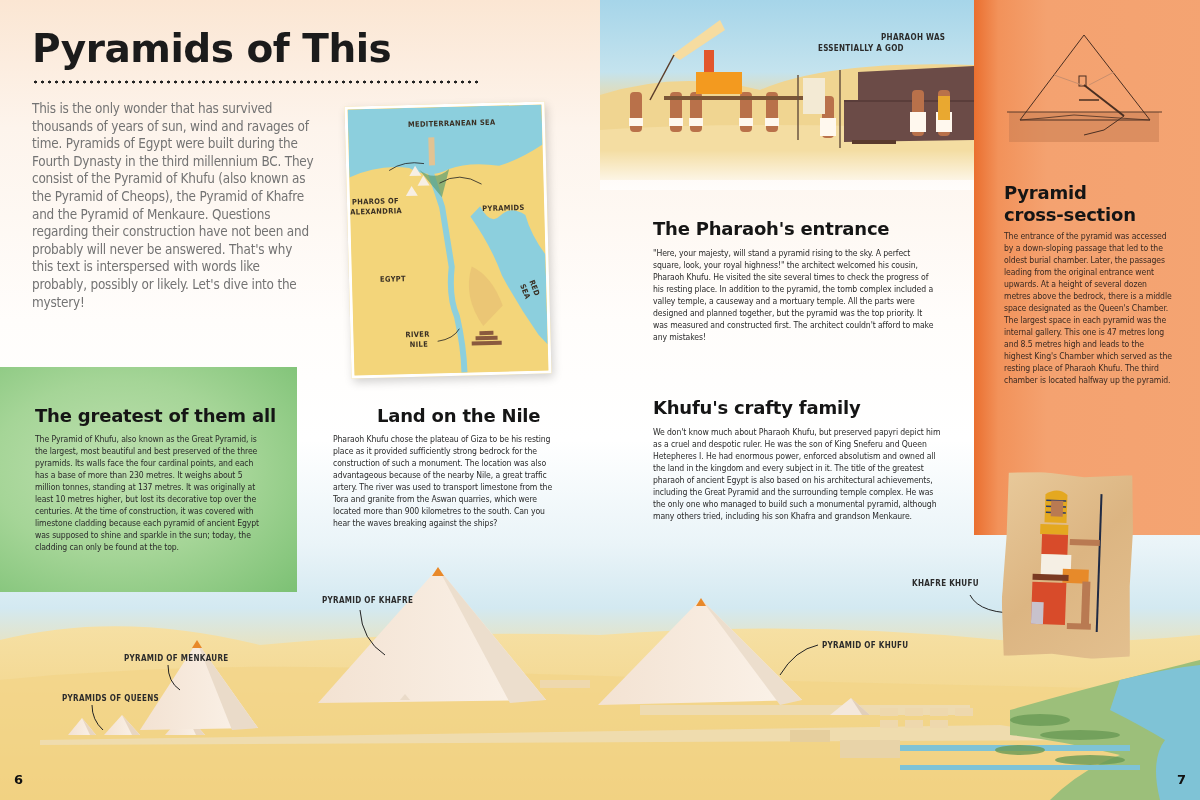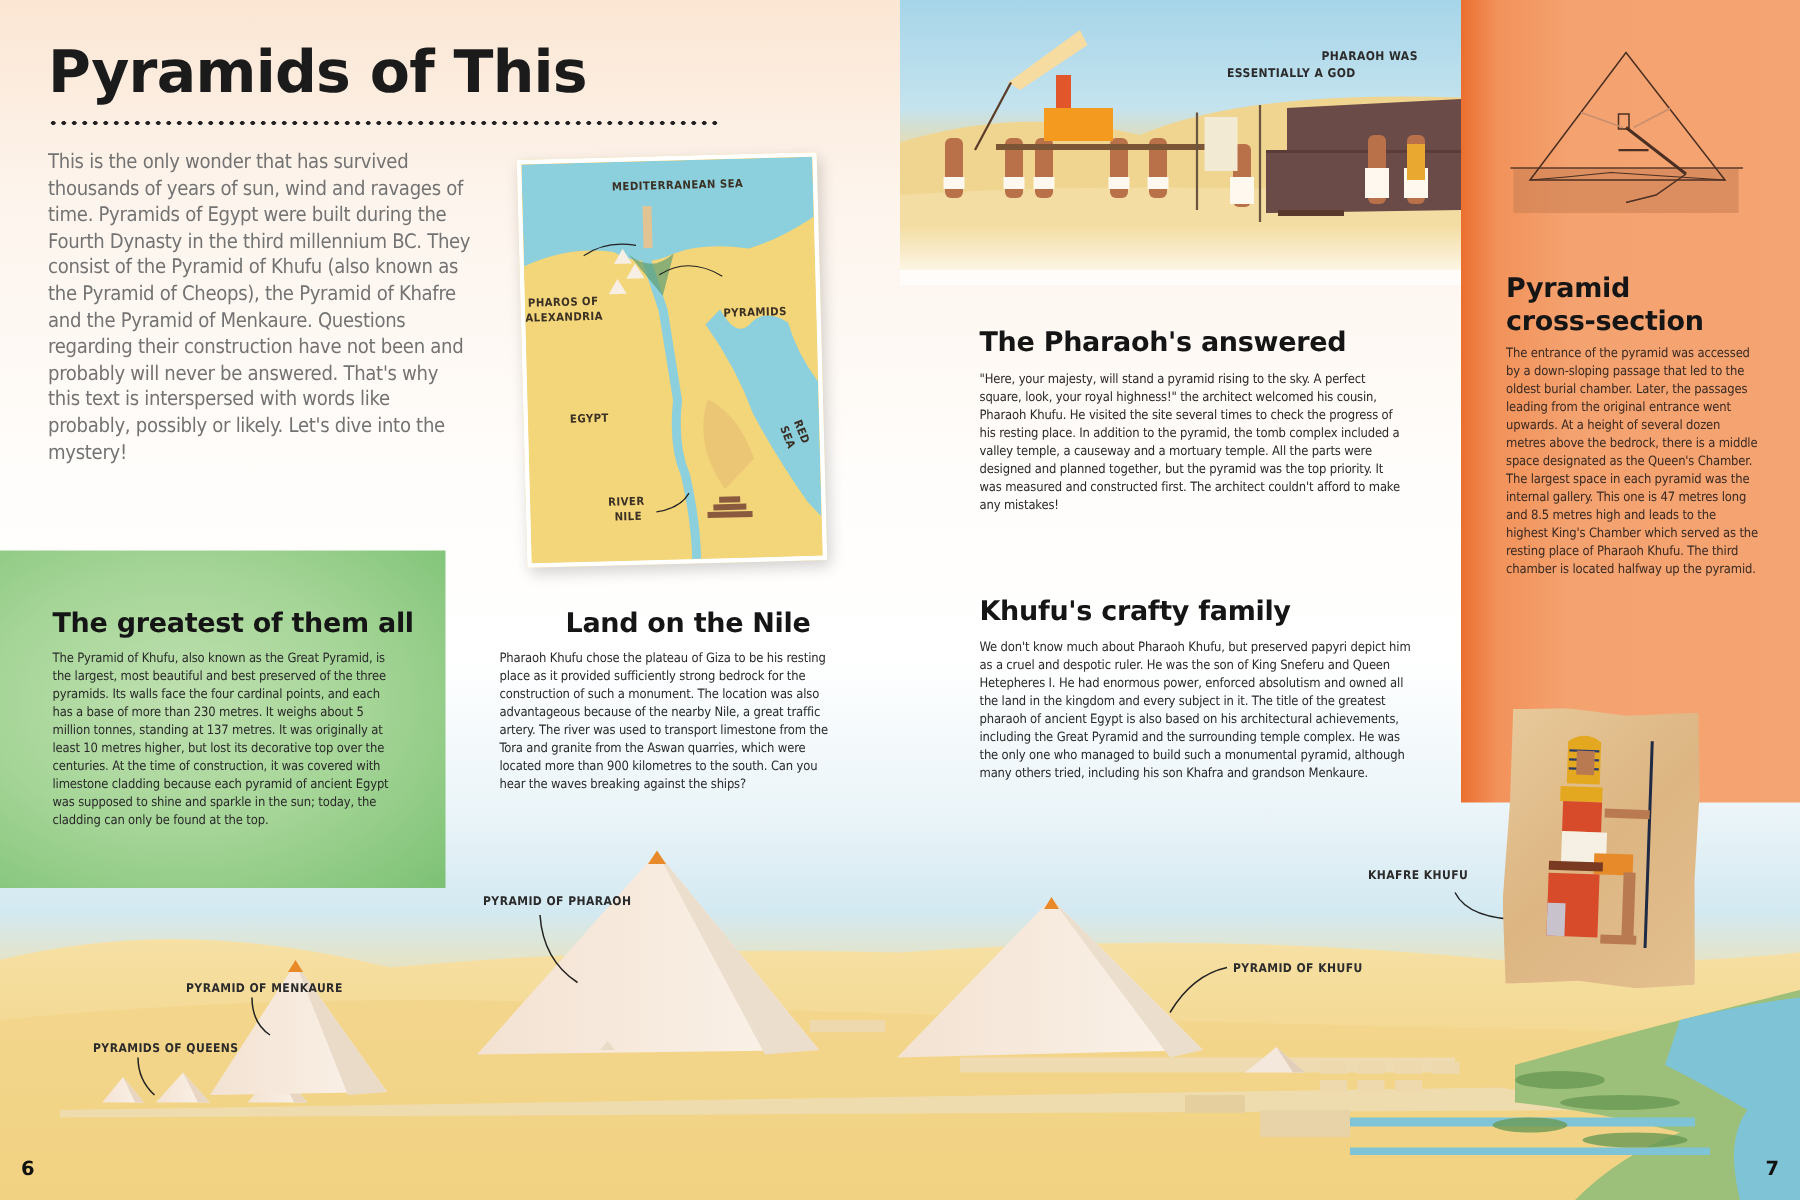--- a/index.html
+++ b/index.html
@@ -230,21 +230,21 @@
 </div>
 
 <div class="abs green-box">
   <div class="abs h2" style="left:35px;top:38px;">The greatest of them all</div>
   <p class="abs body-s" style="left:35px;top:66px;width:225px;">The Pyramid of Khufu, also known as the Great Pyramid, is the largest, most beautiful and best preserved of the three pyramids. Its walls face the four cardinal points, and each has a base of more than 230 metres. It weighs about 5 million tonnes, standing at 137 metres. It was originally at least 10 metres higher, but lost its decorative top over the centuries. At the time of construction, it was covered with limestone cladding because each pyramid of ancient Egypt was supposed to shine and sparkle in the sun; today, the cladding can only be found at the top.</p>
 </div>
 
 <div class="abs h2" style="left:333px;top:405px;margin-left:44px;">Land on the Nile</div>
 <p class="abs body-s" style="left:333px;top:433px;width:225px;"> Pharaoh Khufu chose the plateau of Giza to be his resting place as it provided sufficiently strong bedrock for the construction of such a monument. The location was also advantageous because of the nearby Nile, a great traffic artery. The river was used to transport limestone from the Tora and granite from the Aswan quarries, which were located more than 900 kilometres to the south. Can you hear the waves breaking against the ships?</p>
 
-<div class="abs label-caps" style="left:322px;top:595px;">PYRAMID OF PHARAOH</div>
+<div class="abs label-caps" style="left:322px;top:595px;">PYRAMID OF KHAFRE</div>
 <div class="abs label-caps" style="left:124px;top:653px;">PYRAMID OF MENKAURE</div>
 <div class="abs label-caps" style="left:62px;top:693px;">PYRAMIDS OF QUEENS</div>
 <div class="abs label-caps" style="left:822px;top:640px;">PYRAMID OF KHUFU</div>
 <svg class="abs" style="left:0;top:0;pointer-events:none;" width="1200" height="800">
   <path d="M360 610 Q362 640 385 655" stroke="#222" stroke-width="1" fill="none"></path>
   <path d="M168 665 Q168 682 180 690" stroke="#222" stroke-width="1" fill="none"></path>
   <path d="M92 705 Q92 720 103 730" stroke="#222" stroke-width="1" fill="none"></path>
   <path d="M818 645 Q795 650 780 675" stroke="#222" stroke-width="1" fill="none"></path>
   <path d="M970 595 Q980 615 1025 613" stroke="#222" stroke-width="1" fill="none"></path>
   <path d="M800 37 Q790 36 785 37 Q760 45 776 92" stroke="#222" stroke-width="1" fill="none"></path>
@@ -289,21 +289,21 @@
     <line x1="198" y1="75" x2="198" y2="140" stroke="#6b5540" stroke-width="1.5"></line>
     <rect x="203" y="78" width="22" height="36" fill="#f3ead4"></rect>
     <line x1="240" y1="70" x2="240" y2="148" stroke="#6b5540" stroke-width="1.5"></line>
     <rect x="252" y="140" width="44" height="4" fill="#5a3a2c"></rect>
   </svg>
 </div>
 <div class="abs scene-fade"></div>
 <div class="abs label-caps" style="left:840px;top:32px;text-align:left;margin-left:41px;">PHARAOH WAS</div>
 <div class="abs label-caps" style="left:818px;top:43px;">ESSENTIALLY A GOD</div>
 
-<div class="abs h2" style="left:653px;top:218px;">The Pharaoh's answered</div>
+<div class="abs h2" style="left:653px;top:218px;">The Pharaoh's entrance</div>
 <p class="abs body-s" style="left:653px;top:247px;width:282px;">"Here, your majesty, will stand a pyramid rising to the sky. A perfect square, look, your royal highness!" the architect welcomed his cousin, Pharaoh Khufu. He visited the site several times to check the progress of his resting place. In addition to the pyramid, the tomb complex included a valley temple, a causeway and a mortuary temple. All the parts were designed and planned together, but the pyramid was the top priority. It was measured and constructed first. The architect couldn't afford to make any mistakes!</p>
 
 <div class="abs h2" style="left:653px;top:397px;">Khufu's crafty family</div>
 <p class="abs body-s" style="left:653px;top:426px;width:290px;">We don't know much about Pharaoh Khufu, but preserved papyri depict him as a cruel and despotic ruler. He was the son of King Sneferu and Queen Hetepheres I. He had enormous power, enforced absolutism and owned all the land in the kingdom and every subject in it. The title of the greatest pharaoh of ancient Egypt is also based on his architectural achievements, including the Great Pyramid and the surrounding temple complex. He was the only one who managed to build such a monumental pyramid, although many others tried, including his son Khafra and grandson Menkaure.</p>
 
 <div class="abs orange">
   <svg class="abs" style="left:30px;top:30px;" width="160" height="115" viewBox="0 0 160 115">
     <rect x="5" y="82" width="150" height="30" fill="#c97e52" opacity="0.55"></rect>
     <line x1="3" y1="82" x2="158" y2="82" stroke="#5a3a2a" stroke-width="1"></line>
     <polygon points="16,90 80,5 146,90" fill="none" stroke="#4a2f22" stroke-width="1"></polygon>

